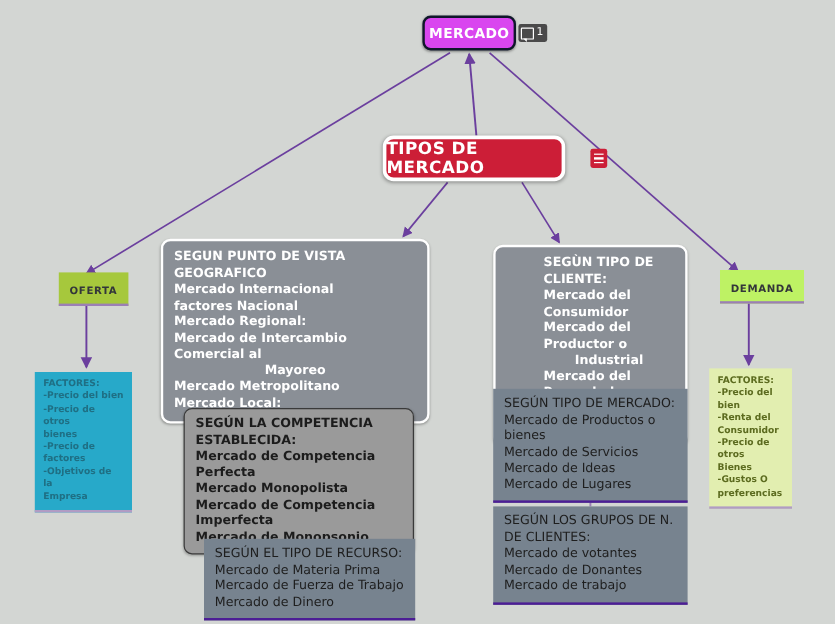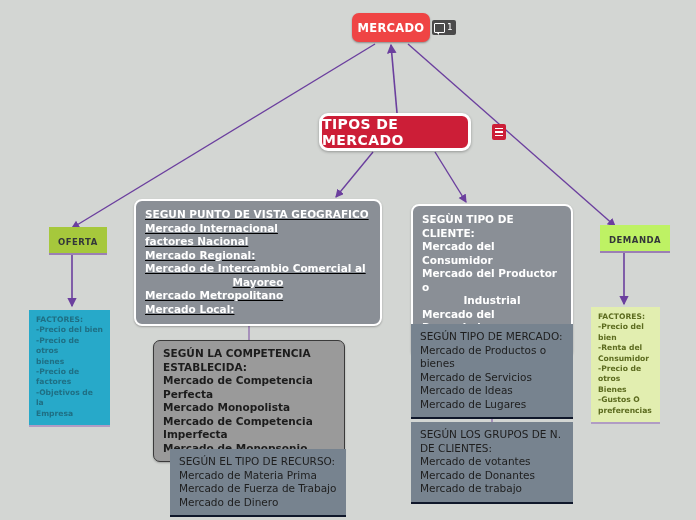--- a/index.html
+++ b/index.html
@@ -31,22 +31,22 @@
     position: absolute;
     box-sizing: border-box;
   }
 
   
   .root-node {
     left: 352px;
     top: 13px;
     width: 78px;
     height: 29px;
-    background: #ef4444;
-    border: 2px solid #ef4444;
+    background: #d946ef;
+    border: 2px solid #0f172a;
     border-radius: 7px;
     display: flex;
     align-items: center;
     justify-content: center;
     box-shadow: 0 1px 2px rgba(0,0,0,0.35);
   }
   .root-node .label {
     color: #ffffff;
     font-size: 11.5px;
     font-weight: bold;
@@ -139,23 +139,23 @@
   }
   .gray-box .line {
     color: #ffffff;
     font-size: 10.5px;
     font-weight: bold;
     line-height: 13.5px;
     white-space: pre-wrap;
   }
   .gray-box .line.ctr { text-align: center; }
 
-  #box-geografico { left: 134px; top: 199px; width: 248px; text-decoration: underline; }
+  #box-geografico { left: 134px; top: 199px; width: 224px; }
   #box-cliente    { left: 411px; top: 204px; width: 162px; }
-  #box-cliente .line { text-align: center; }
+  #box-cliente .line { text-align: center; margin-left: 31px; }
   #box-cliente .line.lft { text-align: left; }
 
   
   .plain-gray {
     background: #9a9a9a;
     border: 1.5px solid #3a3a3a;
     border-radius: 7px;
     padding: 6px 8px 6px 9px;
     box-shadow: 0 1px 2px rgba(0,0,0,0.25);
   }
@@ -164,21 +164,21 @@
     font-size: 10.5px;
     line-height: 13.5px;
     font-weight: bold;
   }
   #box-competencia { left: 153px; top: 340px; width: 192px; }
 
   
   .slate-box {
     background: #77838f;
     padding: 6px 8px 6px 9px;
-    border-bottom: 2px solid #0f172a;
+    border-bottom: 2px solid #4c1d95;
   }
   .slate-box .line {
     color: #1e1e1e;
     font-size: 10.5px;
     line-height: 13.5px;
   }
   #box-recurso { left: 170px; top: 449px; width: 176px; }
   #box-tipomercado { left: 411px; top: 324px; width: 162px; }
   #box-grupos { left: 411px; top: 422px; width: 162px; }
 

